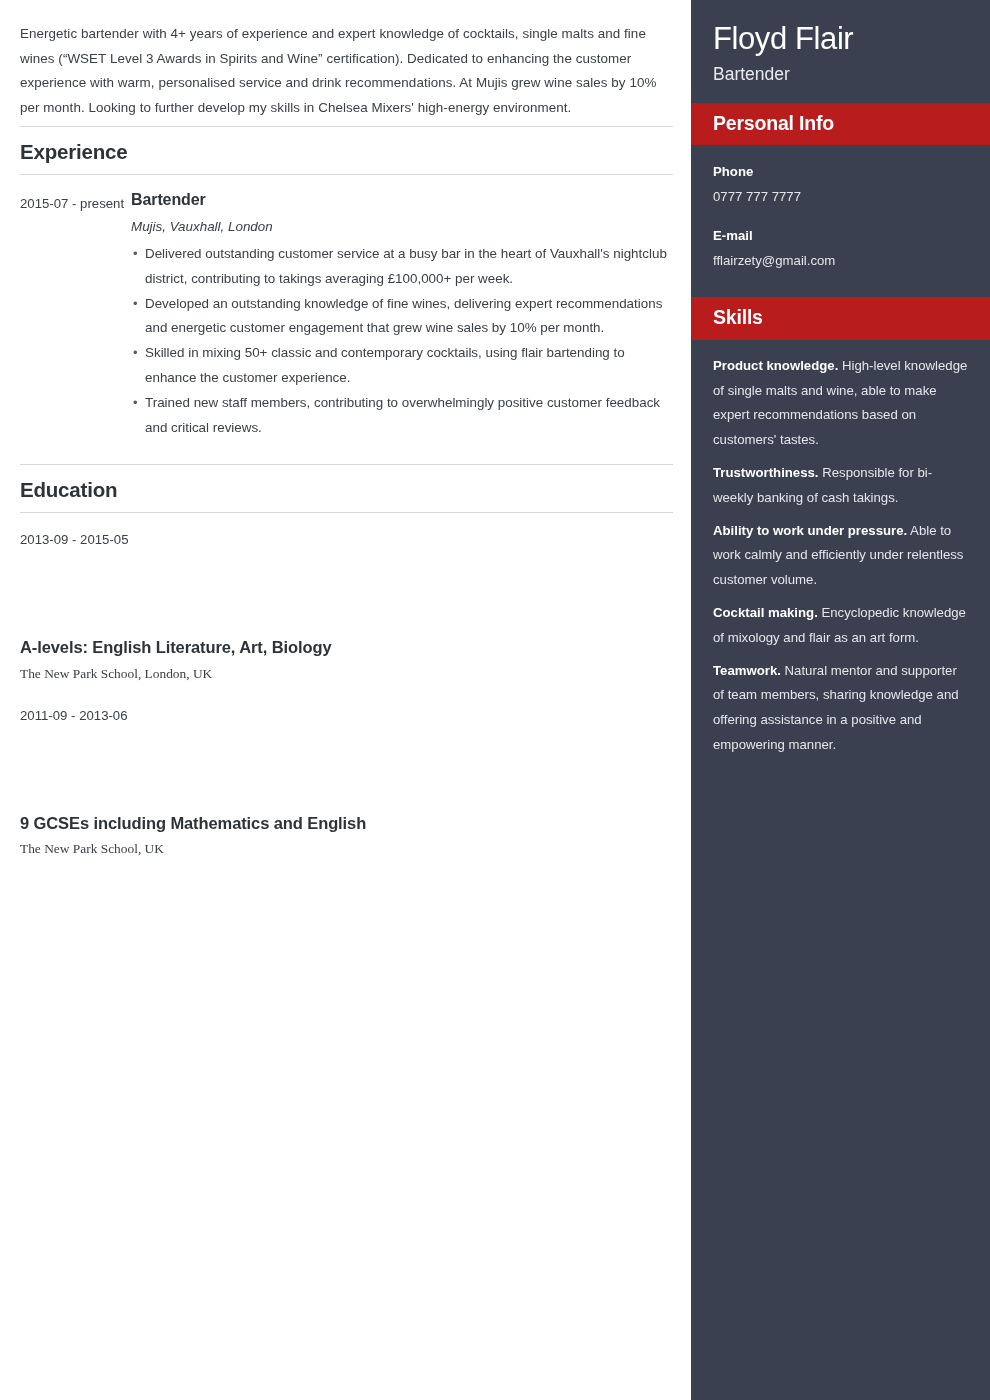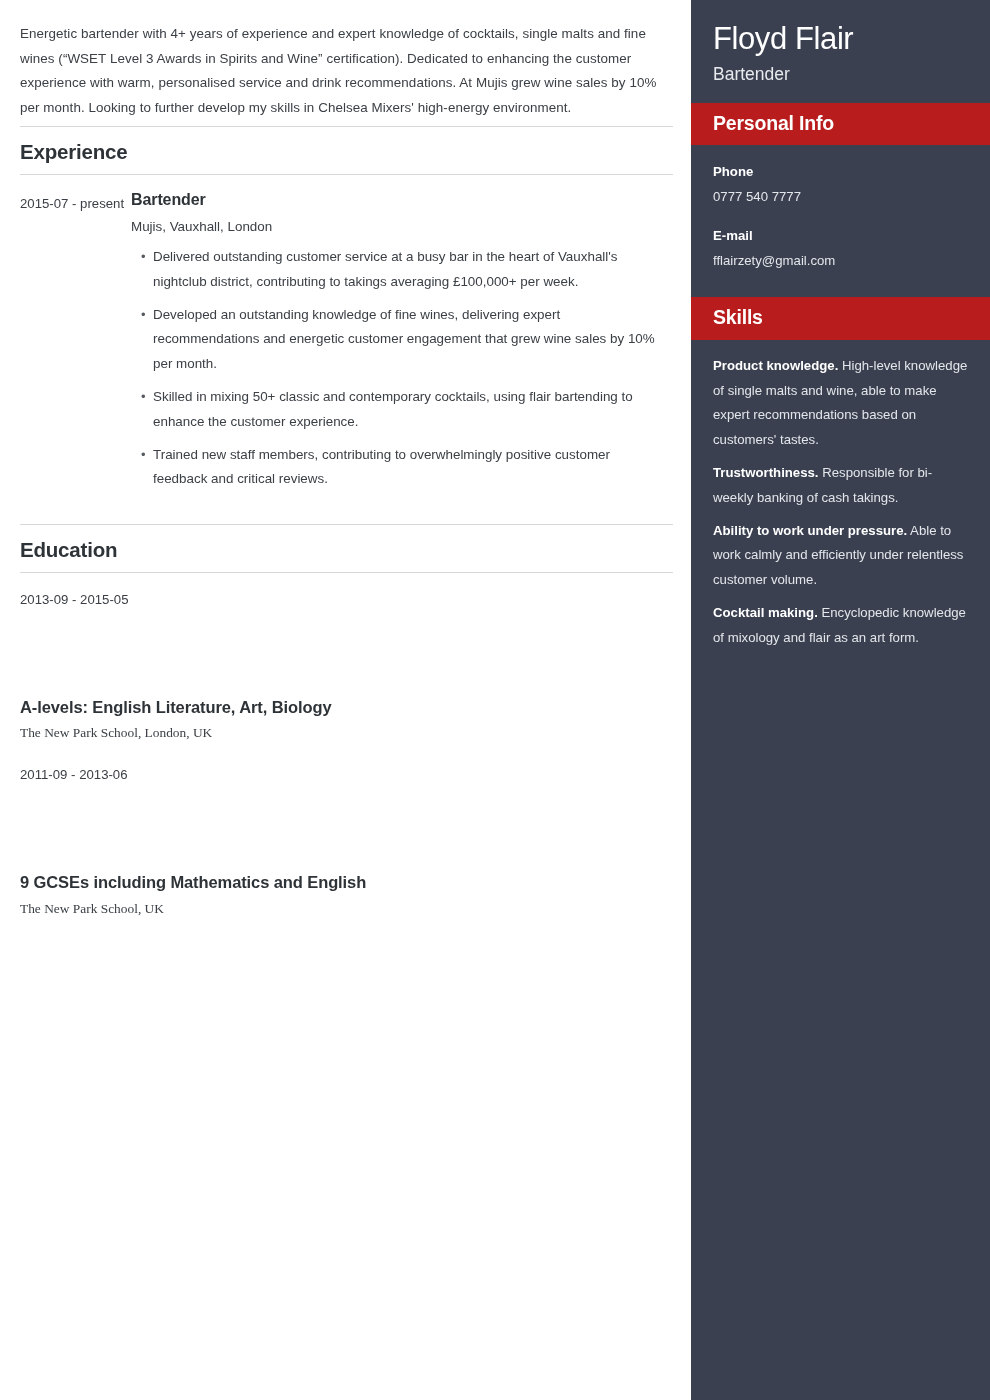--- a/index.html
+++ b/index.html
@@ -74,38 +74,39 @@
   .entry-title {
     font-size: 16px;
     font-weight: bold;
     color: #2e3338;
     line-height: 1.25;
     margin: 0 0 7px 0;
     letter-spacing: -0.1px;
   }
   .entry-sub {
     font-size: 13.4px;
+    font-style: italic;
     color: #3b4046;
     line-height: 1.5;
     margin: 0 0 5px 0;
   }
   .entry-sub.plain { font-style: normal; margin-top: 4px; font-family: Liberation Serif, serif; }
 
   ul.bullets {
     list-style: none;
     margin: 0;
     padding: 0;
   }
   ul.bullets li {
     position: relative;
     padding-left: 14px;
     font-size: 13.4px;
     line-height: 24.8px;
     color: #3b4046;
-    margin: 8px;
+    margin: 0;
   }
   ul.bullets li::before {
     content: "•";
     position: absolute;
     left: 2px;
     top: 0;
     color: #555a60;
     font-size: 13px;
   }
 
@@ -251,33 +252,34 @@
       <div class="side-role">Bartender</div>
     </div>
 
     <div class="side-band">
       <h2>Personal Info</h2>
     </div>
 
     <div class="side-body">
       <div class="contact-item">
         <div class="contact-label">Phone</div>
-        <div class="contact-value">0777 540 7777</div>
+        <div class="contact-value">0777 777 7777</div>
       </div>
       <div class="contact-item">
         <div class="contact-label">E-mail</div>
         <div class="contact-value">fflairzety@gmail.com</div>
       </div>
     </div>
 
     <div class="side-band">
       <h2>Skills</h2>
     </div>
 
     <div class="skills-body">
       <div class="skill-item"><b>Product knowledge.</b><span> High-level knowledge of single malts and wine, able to make expert recommendations based on customers' tastes.</span></div>
       <div class="skill-item"><b>Trustworthiness.</b><span> Responsible for bi-weekly banking of cash takings.</span></div>
       <div class="skill-item"><b>Ability to work under pressure.</b><span> Able to work calmly and efficiently under relentless customer volume.</span></div>
       <div class="skill-item"><b>Cocktail making.</b><span> Encyclopedic knowledge of mixology and flair as an art form.</span></div>
+      <div class="skill-item"><b>Teamwork.</b><span> Natural mentor and supporter of team members, sharing knowledge and offering assistance in a positive and empowering manner.</span></div>
     </div>
 
   </div>
 </div>
 
 </body></html>

